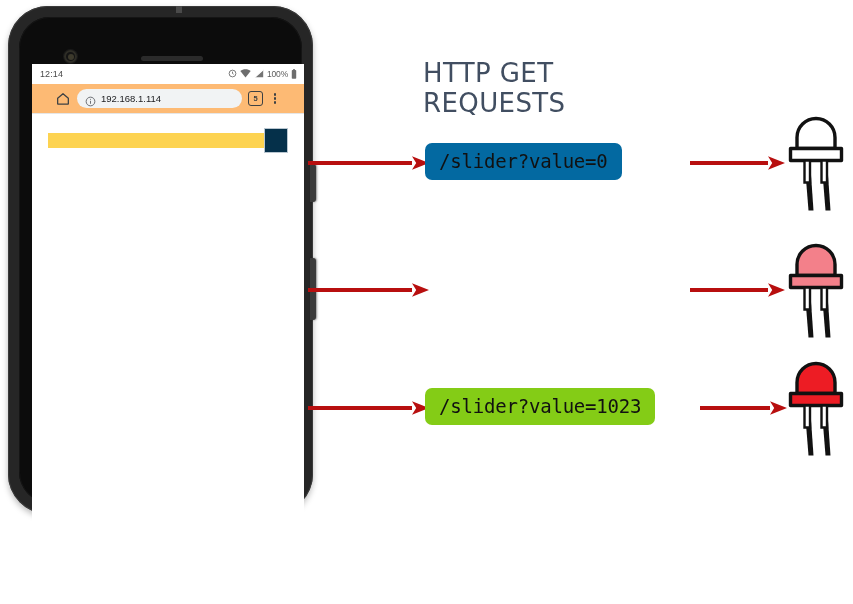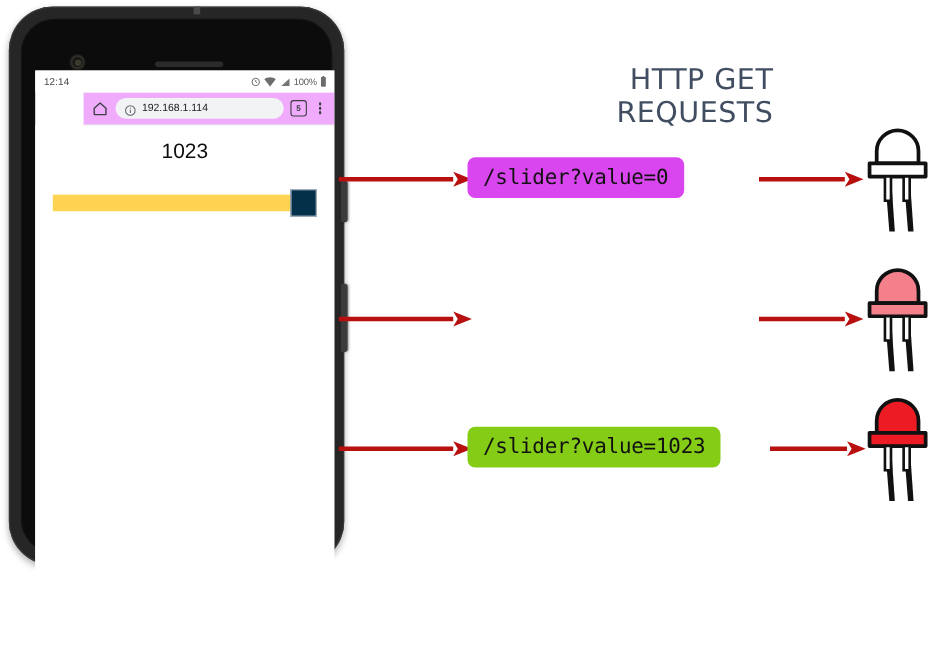--- a/index.html
+++ b/index.html
@@ -38,28 +38,28 @@
   #screen{
     position:absolute;left:24px;top:58px;width:272px;height:469px;
     background:#ffffff;overflow:hidden;
   }
   
   #statusbar{
     position:relative;height:20px;background:#fff;color:#4e4e4e;
     display:flex;align-items:center;padding:0 7px 0 8px;font-size:9px;
   }
   #status-time{font-size:9px;color:#4a4a4a;letter-spacing:.1px;}
-  #status-icons{margin-left:auto;display:flex;align-items:flex-end;gap:3px;color:#6d6d6d;}
+  #status-icons{margin-left:auto;display:flex;align-items:flex-start;gap:3px;color:#6d6d6d;}
   .si{display:inline-block;}
   .si svg{display:block;}
   #status-battery-text{font-size:8.5px;color:#5c5c5c;letter-spacing:-.2px;}
 
   
-  #browser-bar{height:29px;background:#f0abfc;display:flex;align-items:center;padding:0 7px;gap:6px;
-               border-bottom:1px solid #e6e6e6;margin-left:44px;}
+  #browser-bar{height:29px;background:#fdba74;display:flex;align-items:center;padding:0 23px;gap:6px;
+               border-bottom:1px solid #e6e6e6;}
   #home-icon{width:16px;height:16px;flex:0 0 auto;color:#3c4043;}
   #url-pill{
     flex:1 1 auto;height:19px;background:#f1f3f4;border-radius:10px;
     display:flex;align-items:center;gap:5px;padding:0 8px;min-width:0;
   }
   #url-info-icon{width:11px;height:11px;flex:0 0 auto;color:#5f6368;}
   #url-text{font-size:9.5px;color:#202124;white-space:nowrap;overflow:hidden;text-overflow:ellipsis;}
   #tab-count{
     width:13px;height:13px;border:1.6px solid #3c4043;border-radius:3px;flex:0 0 auto;
     display:flex;align-items:center;justify-content:center;
@@ -78,21 +78,21 @@
   #slider-value{text-align:center;font-size:19px;color:#0d0d0d;margin:0 0 22px 0;font-weight:400;}
   #slider-wrap{position:relative;margin:0 16px;height:24px;}
   #slider-track{position:absolute;left:0;top:5px;height:15px;width:100%;background:#fdd351;}
   #slider-thumb{
     position:absolute;top:0;width:24px;height:25px;background:#05304a;
     border:1.5px solid #b9c6d0;box-sizing:border-box;
   }
 
   
   #diagram-title{
-    position:absolute;left:423px;top:58px;width:280px;text-align:right;
+    position:absolute;left:423px;top:58px;width:280px;text-align:left;
     font-size:26px;color:#414e61;letter-spacing:.4px;font-weight:400;
     font-family:"DejaVu Sans","Liberation Sans",sans-serif;
   }
 
   .row{position:absolute;left:300px;width:553px;height:60px;}
   #row-0{top:133px;}
   #row-1{top:260px;}
   #row-2{top:378px;}
 
   .arrow{position:absolute;height:16px;top:22px;}
@@ -175,40 +175,39 @@
         </span>
         <span id="tab-count">5</span>
         <span id="menu-icon">
             <i></i>
             <i></i>
             <i></i>
           </span>
       </div>
 
       <div id="page">
-        <div id="slider-value">1023</div>
         <div id="slider-wrap">
           <div id="slider-track" style="background: rgb(253, 211, 81);"></div>
           <div id="slider-thumb" style="background: rgb(5, 48, 74); left: 216px;"></div>
         </div>
       </div>
 
     </div>
   </div>
 
   <div id="diagram-title" style="color: rgb(65, 78, 97);">HTTP GET REQUESTS</div>
 
   <div class="row" id="row-0">
     <span class="arrow arrow-left">
       <svg width="122" height="16" viewBox="0 0 122 16">
         <path d="M0 8h104" stroke="#b80f0f" stroke-width="4"></path>
         <path d="M104 1.2 121 8l-17 6.8 4.2-6.8Z" fill="#b80f0f"></path>
       </svg>
     </span>
-    <span class="req-pill" style="background: #d946ef;">/slider?value=0</span>
+    <span class="req-pill" style="background: #0369a1;">/slider?value=0</span>
     <span class="arrow arrow-right">
       <svg width="96" height="16" viewBox="0 0 96 16">
         <path d="M0 8h78" stroke="#b80f0f" stroke-width="4"></path>
         <path d="M78 1.2 95 8l-17 6.8 4.2-6.8Z" fill="#b80f0f"></path>
       </svg>
     </span>
     <span class="led">
       <svg width="56" height="104" viewBox="0 0 56 104">
         <path d="M9 37.5 9 26.5a19 19 0 0 1 38 0l0 11Z" fill="#ffffff" stroke="#111" stroke-width="3.4" stroke-linejoin="round"></path>
         <path d="M2.5 37.5h51v12h-51Z" fill="#ffffff" stroke="#111" stroke-width="3.4" stroke-linejoin="round"></path>

